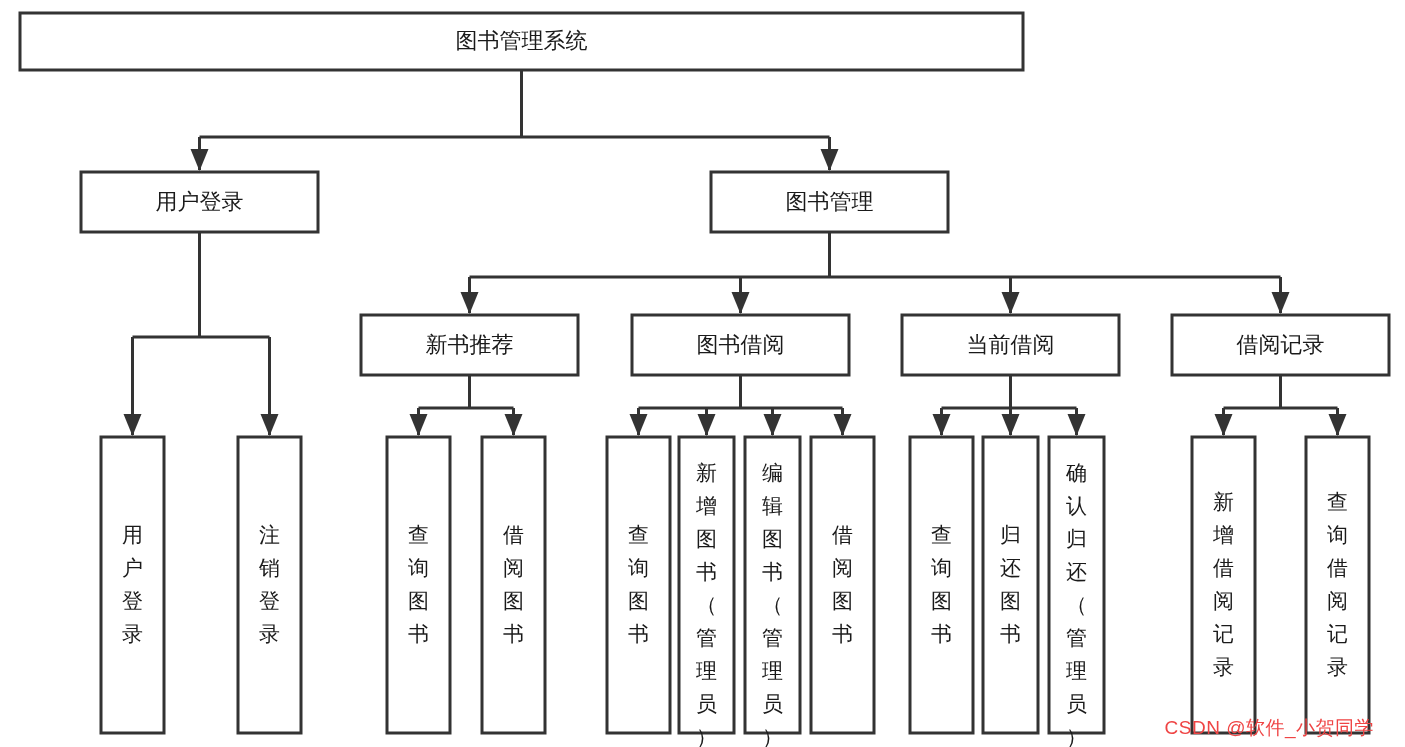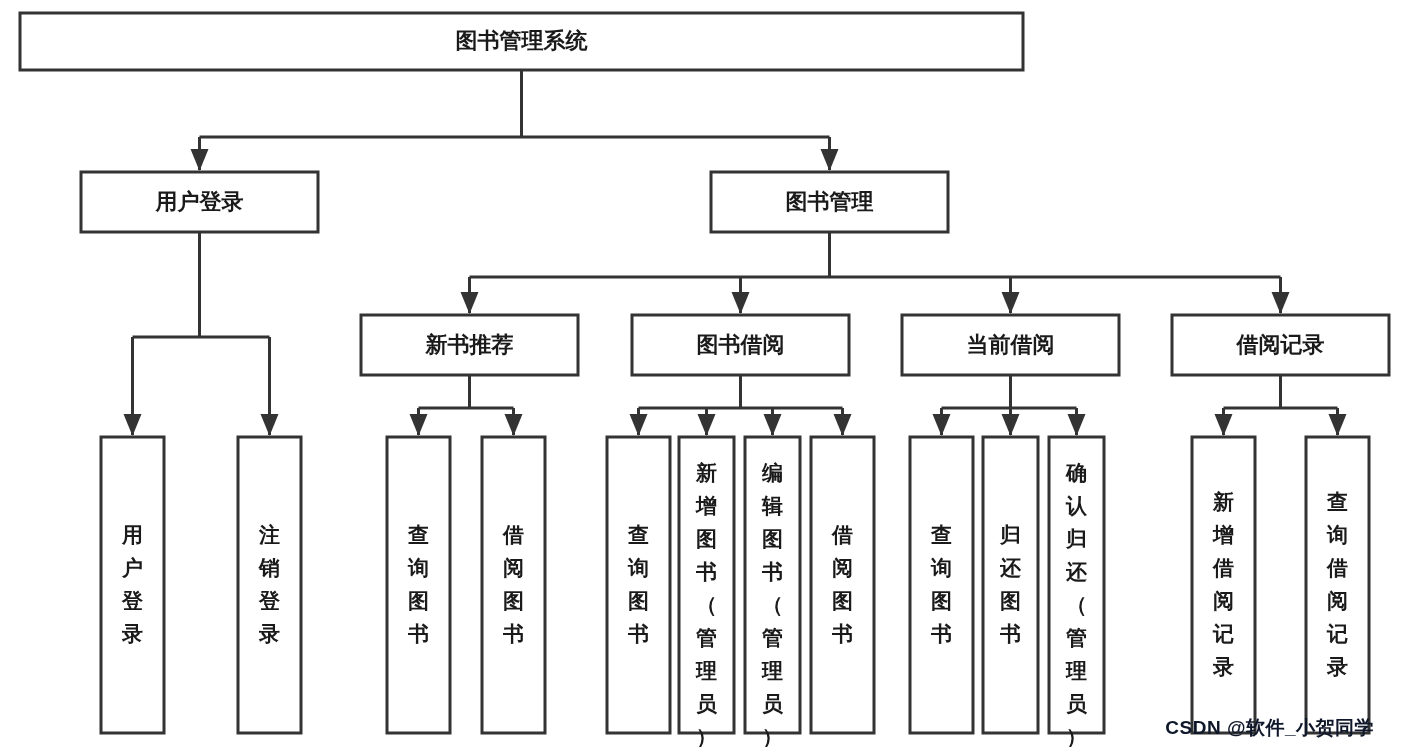--- a/index.html
+++ b/index.html
@@ -12,21 +12,20 @@
     height: 747px;
     font-family: "Liberation Sans", "DejaVu Sans", sans-serif;
     overflow: hidden;
     position: relative;
   }
   #diagram-root {
     position: relative;
     width: 1386px;
     height: 747px;
     background: #ffffff;
-    font-weight: bold;
   }
   svg#tree-svg {
     position: absolute;
     left: 0;
     top: 0;
     width: 1405px;
     height: 747px;
     display: block;
   }
   .node-box {
@@ -59,21 +58,21 @@
     text-anchor: middle;
     dominant-baseline: middle;
     white-space: pre;
   }
   .watermark-text {
     position: absolute;
     right: 12px;
     bottom: 6px;
     font-family: "Liberation Sans", "DejaVu Sans", sans-serif;
     font-size: 19px;
-    color: #0f172a;
+    color: #ef4444;
     letter-spacing: 0.5px;
     user-select: none;
     pointer-events: none;
     white-space: nowrap;
     margin-left: 19px;
   }
 </style>
 </head>
 <body>
 

